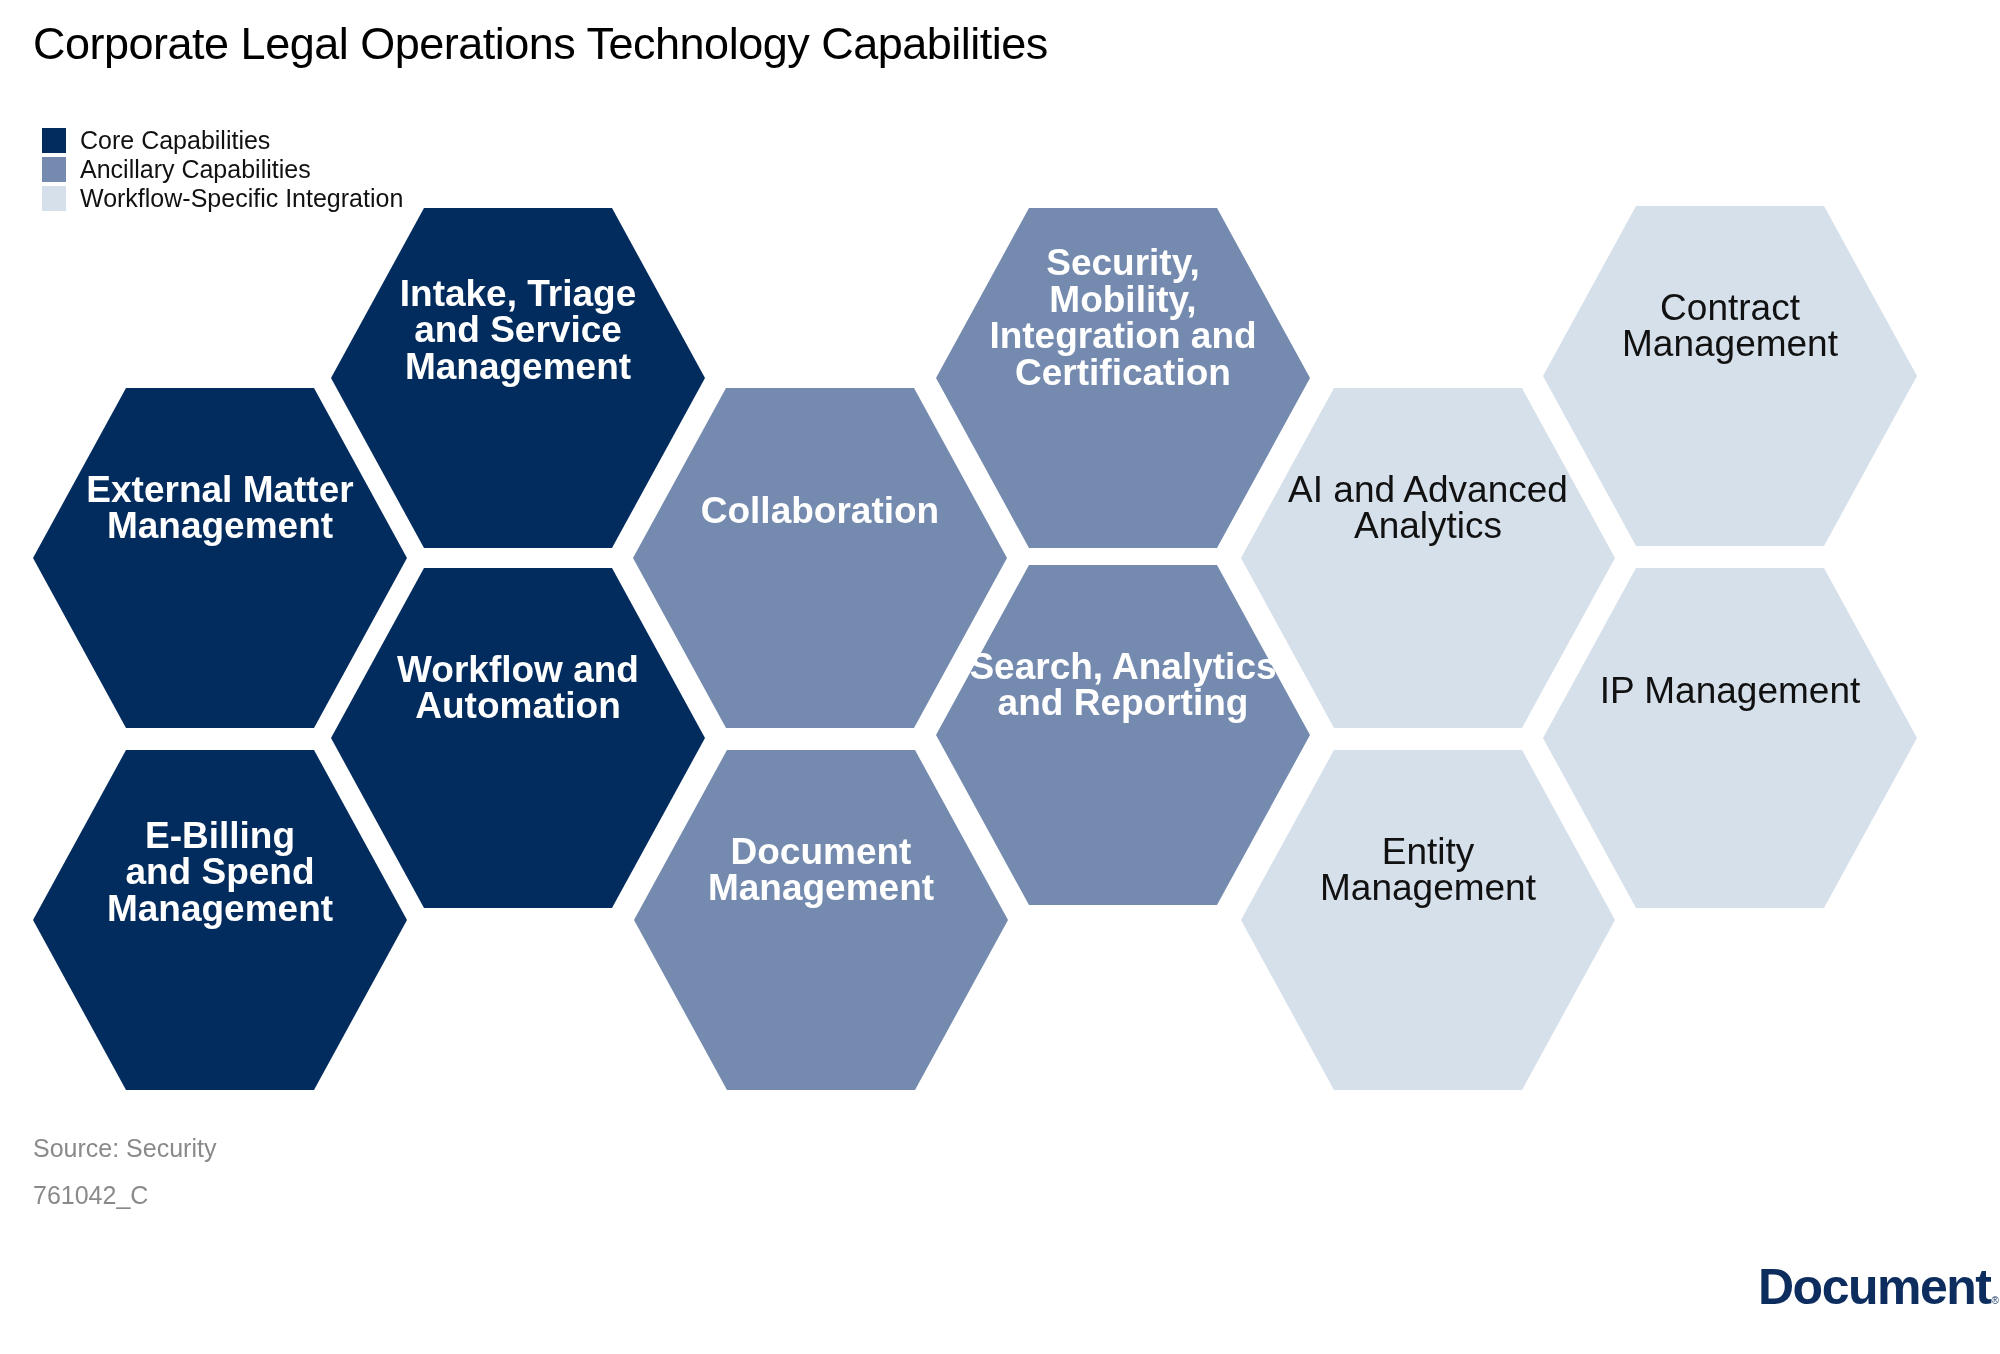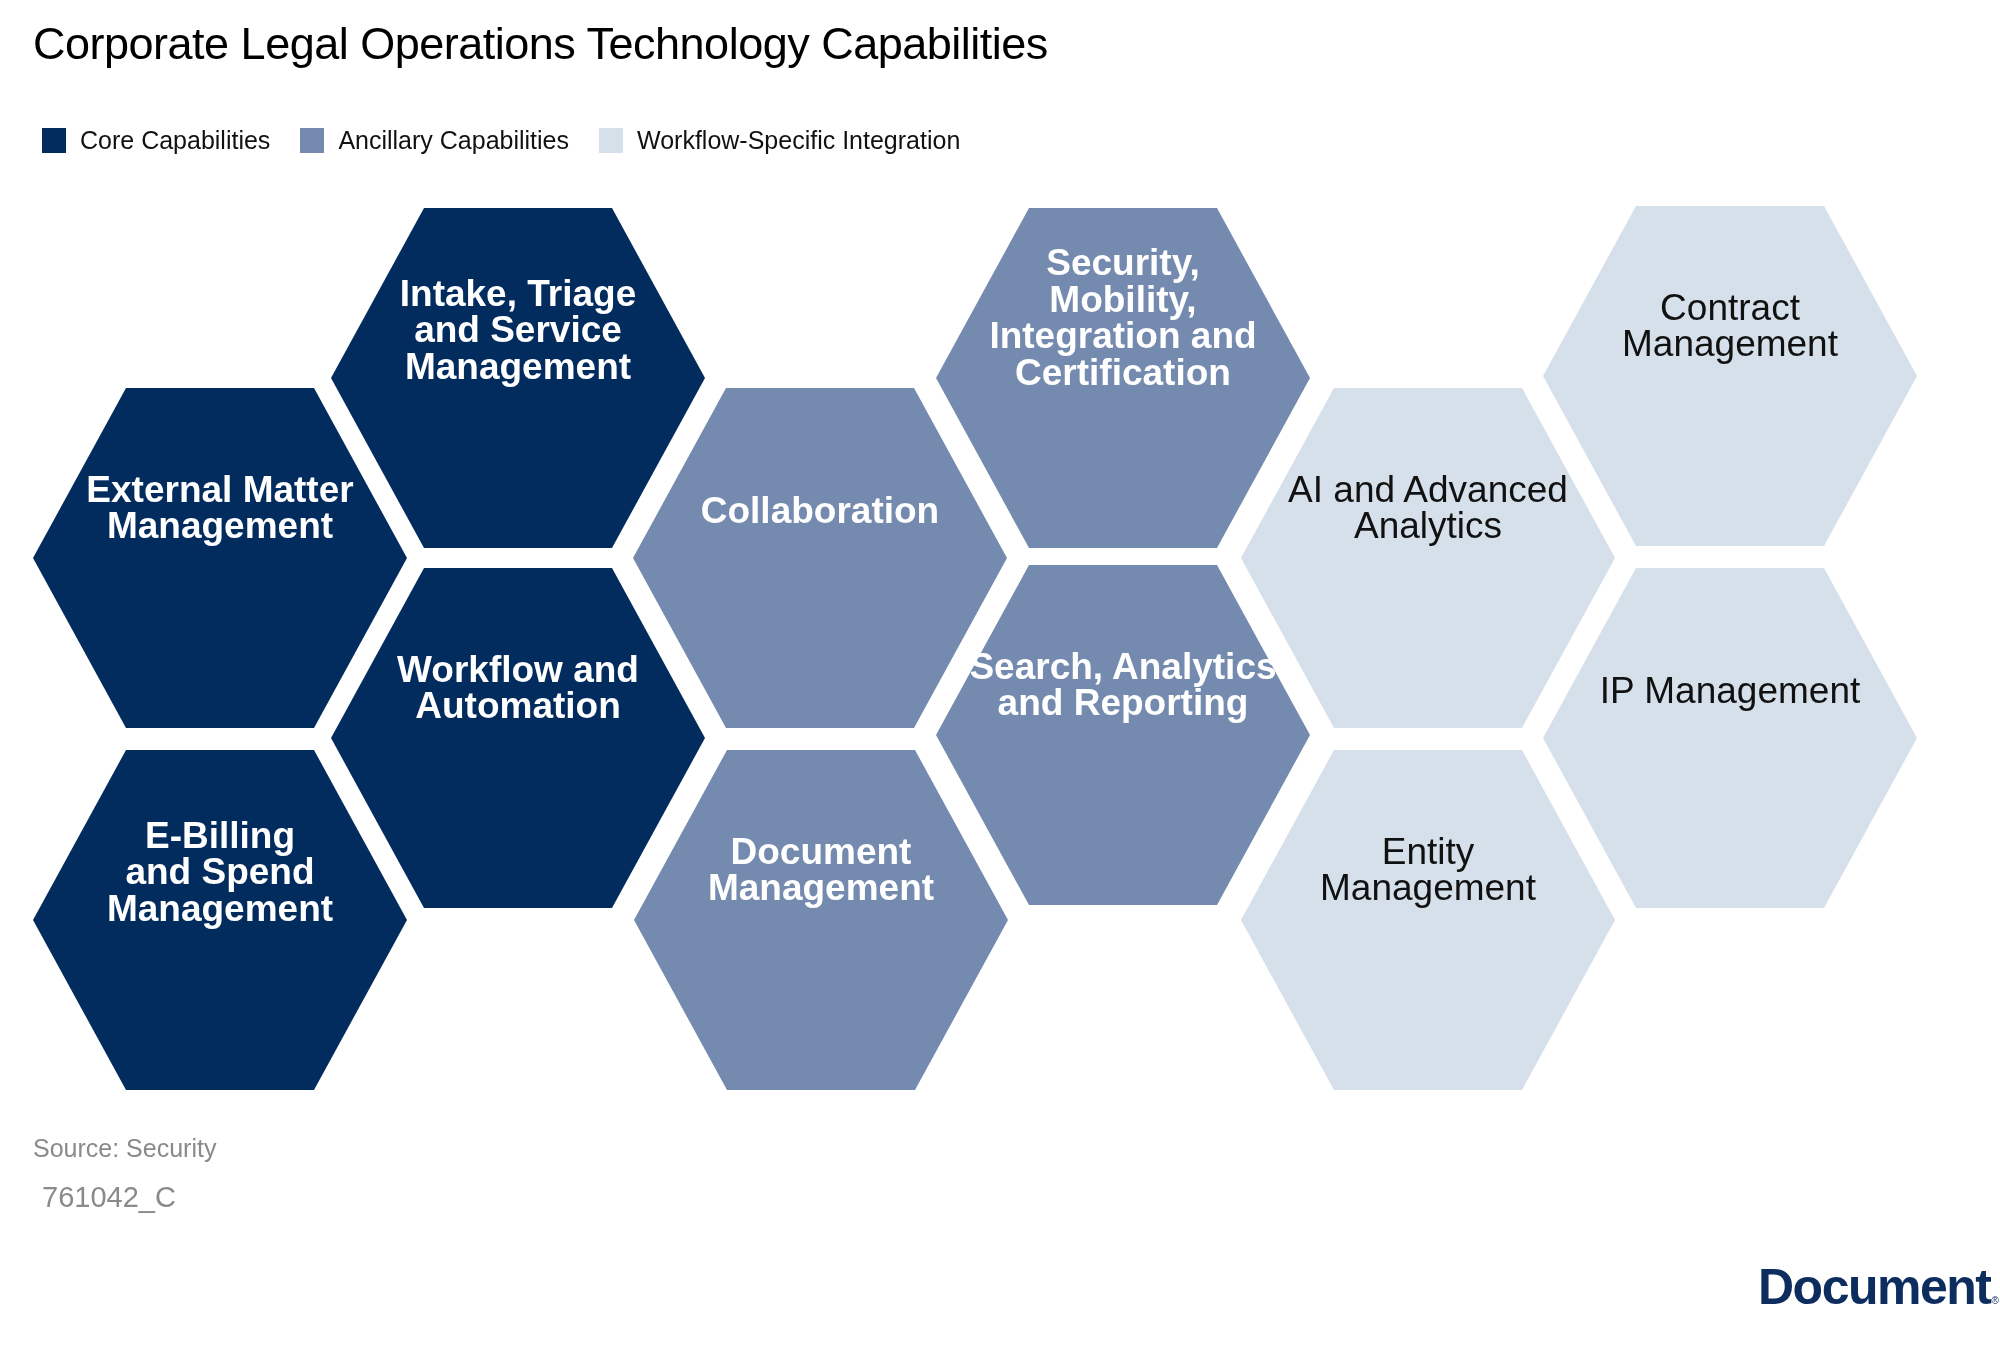--- a/index.html
+++ b/index.html
@@ -1,28 +1,28 @@
 <!DOCTYPE html>
 <html><head>
 <meta charset="utf-8">
 <style>
   html, body { margin: 0; padding: 0; background: #ffffff; }
   body { width: 2000px; height: 1354px; position: relative; overflow: hidden;
          font-family: "Liberation Sans", "DejaVu Sans", sans-serif; }
   .title { position: absolute; left: 33px; top: 18px; font-size: 45px; font-weight: normal;
            color: #000000; letter-spacing: -0.5px; white-space: nowrap; }
-  .legend { position: absolute; left: 42px; top: 126px; display: flex; align-items: flex-start; }
+  .legend { position: absolute; left: 42px; top: 126px; display: flex; align-items: flex-start; flex-direction: column; }
   .legend-item { display: flex; align-items: center; margin-right: 30px; }
   .swatch { width: 24px; height: 25px; margin-right: 14px; display: inline-block; }
   .legend-label { font-size: 25px; color: #111111; white-space: nowrap; }
   svg.hexes { position: absolute; left: 0; top: 0; }
   .hex-text { font-family: "Liberation Sans", "DejaVu Sans", sans-serif; font-size: 37px; }
   .hex-text.bold { font-weight: bold; }
   .source { position: absolute; left: 33px; top: 1134px; font-size: 25px; color: #8a8a8a; }
-  .code { position: absolute; left: 33px; top: 1181px; font-size: 29px; color: #8a8a8a; margin-left: 9px; }
+  .code { position: absolute; left: 33px; top: 1181px; font-size: 25px; color: #8a8a8a; }
   .logo { position: absolute; left: 1758px; top: 1258px; font-size: 50px; font-weight: bold;
           color: #0d2d5e; letter-spacing: -1.5px; }
   .logo sup { font-size: 10px; font-weight: normal; vertical-align: baseline; margin-left: 1px; }
 </style>
 </head>
 <body>
 
 <div class="title">Corporate Legal Operations Technology Capabilities</div>
 
 <div class="legend">

